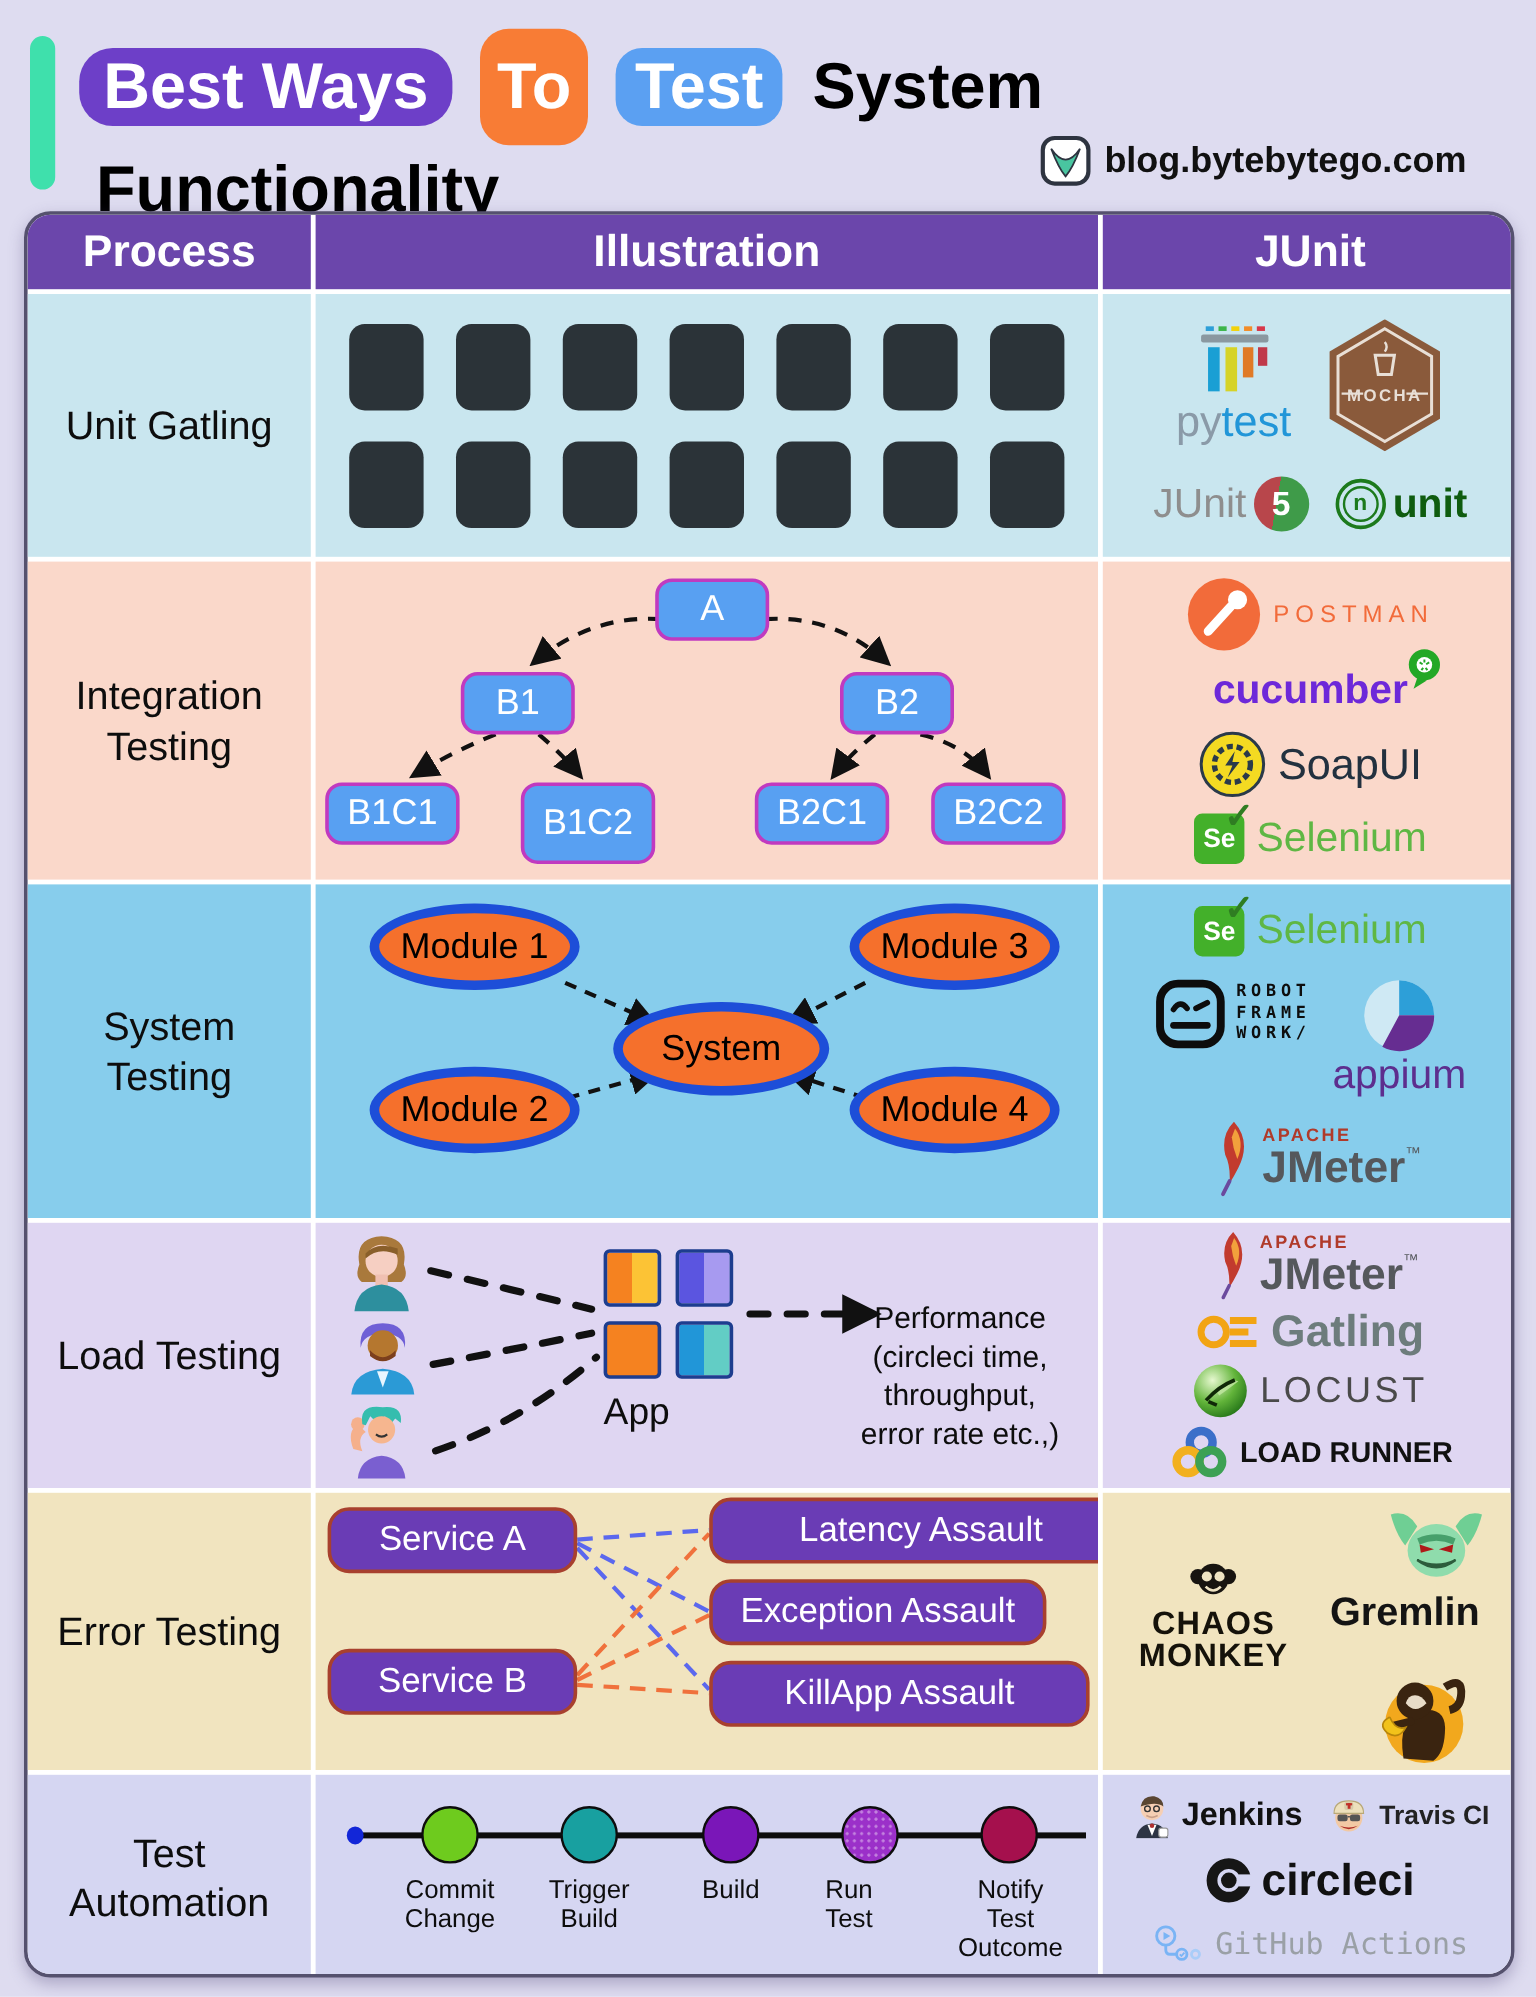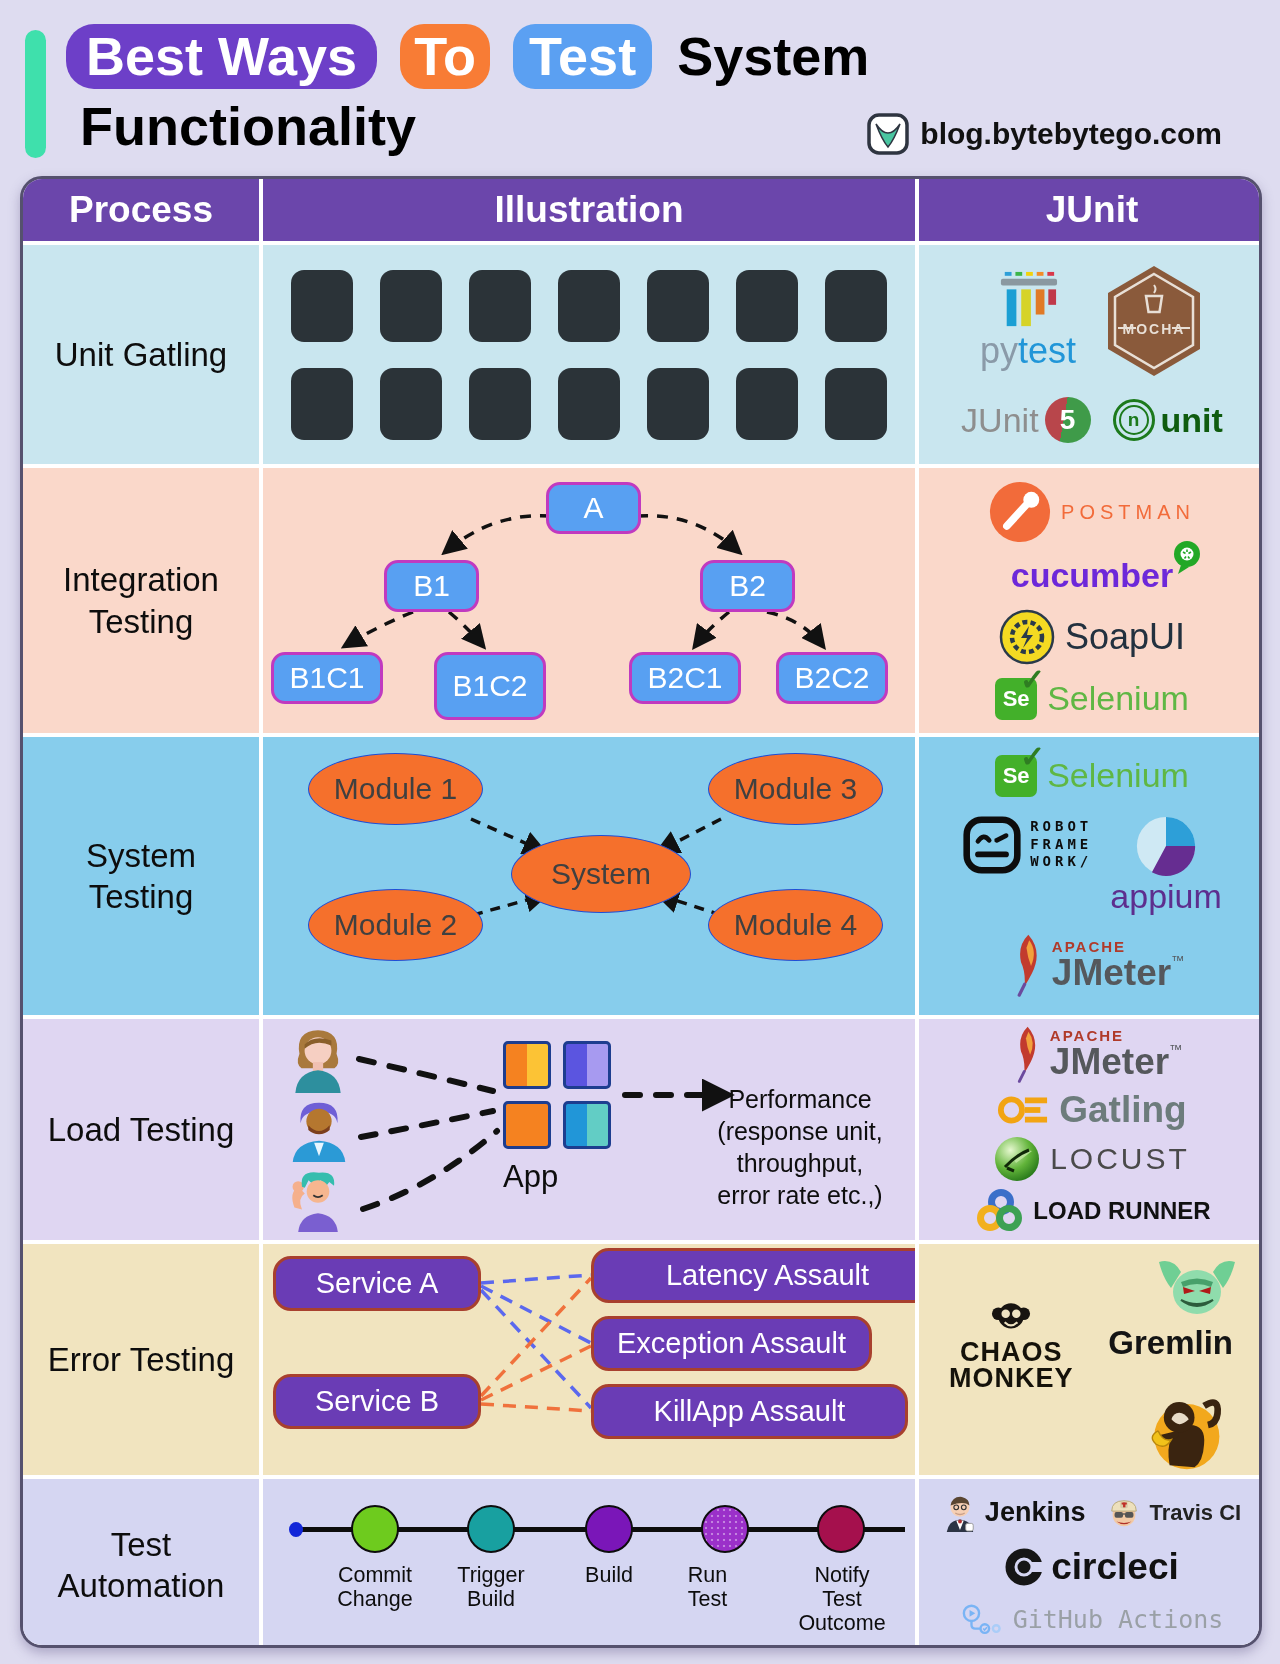--- a/index.html
+++ b/index.html
@@ -6,21 +6,21 @@
   body{
     width:1280px;height:1664px;position:relative;overflow:hidden;
     background:#dedcf0;font-family:"Liberation Sans",sans-serif;color:#0d0d0d;
   }
   
   .accent-bar{position:absolute;left:25px;top:30px;width:21px;height:128px;border-radius:11px;background:#3fe0ac;}
   .title-wrap{position:absolute;left:66px;top:24px;width:900px;}
   .title-line1{font-size:54px;font-weight:900;letter-spacing:0;line-height:1.1;white-space:nowrap;}
   .hl{display:inline-block;color:#fff;padding:3px 20px;border-radius:28px;}
   .hl-purple{background:#6d3fc8;}
-  .hl-orange{background:#f87c35;margin:0 8px;padding:3px 14px;border-radius:24px;}
+  .hl-orange{background:#f87c35;margin:0 8px;padding:19px 14px;border-radius:24px;}
   .hl-blue{background:#5ba0f2;margin-right:10px;padding:3px 16px;border-radius:22px;}
   .title-sys{color:#000;}
   .title-line2{font-size:54px;font-weight:900;color:#000;margin:6px 0 0 14px;}
   .site-wrap{position:absolute;right:58px;top:112px;display:flex;align-items:center;gap:10px;}
   .site-text{font-size:30px;font-weight:600;color:#111;}
   
   .tbl{
     position:absolute;left:20px;top:176px;width:1242px;height:1472px;
     display:grid;grid-template-columns:236px 652px 346px;
     grid-template-rows:62px 219px 265px 278px 221px 231px 172px;
@@ -35,22 +35,22 @@
   .bg-load{background:#dfd6f2;} .bg-err{background:#f1e4bf;} .bg-auto{background:#d5d6f2;}
   svg.layer{position:absolute;inset:0;pointer-events:none;}
   
   .unit-grid{position:absolute;left:50%;top:50%;transform:translate(-50%,-50%);
     display:grid;grid-template-columns:repeat(7,62px);grid-template-rows:72px 72px;gap:26px 27px;}
   .code-block{background:#2b3338;border-radius:13px;}
   
   .inode{position:absolute;background:#58a0f2;border:3px solid #c03ac0;border-radius:14px;
     color:#fff;font-size:30px;display:flex;align-items:center;justify-content:center;box-sizing:border-box;}
   
-  .snode{position:absolute;background:#f5702c;border:1px solid #1d4ed8;border-radius:50%;
-    color:#404040;font-size:30px;display:flex;align-items:center;justify-content:center;box-sizing:border-box;}
+  .snode{position:absolute;background:#f5702c;border:8px solid #1d4ed8;border-radius:50%;
+    color:#000000;font-size:30px;display:flex;align-items:center;justify-content:center;box-sizing:border-box;}
   
   .avatar{position:absolute;left:22px;}
   .tiles{position:absolute;left:240px;top:22px;display:grid;grid-template-columns:48px 48px;grid-template-rows:48px 48px;gap:12px;}
   .tile{border:3px solid #1d3d8f;border-radius:5px;box-sizing:border-box;}
   .tile1{background:linear-gradient(90deg,#f58220 50%,#fcc335 50%);}
   .tile2{background:linear-gradient(90deg,#5b55e0 50%,#a79af0 50%);}
   .tile3{background:#f58220;}
   .tile4{background:linear-gradient(90deg,#2196d8 50%,#62cdc5 50%);}
   .app-label{position:absolute;left:240px;top:140px;width:108px;font-size:31px;}
   .perf-text{position:absolute;left:418px;top:64px;width:238px;text-align:center;font-size:25px;line-height:1.28;}
@@ -358,21 +358,21 @@
     </svg>
     <div class="tiles">
       <div class="tile tile1"></div>
       <div class="tile tile2"></div>
       <div class="tile tile3"></div>
       <div class="tile tile4"></div>
     </div>
     <div class="app-label">App</div>
     <div class="perf-text">
       <div>Performance</div>
-      <div>(response unit,</div>
+      <div>(circleci time,</div>
       <div>throughput,</div>
       <div>error rate etc.,)</div>
     </div>
   </div>
   <div class="tcell bg-load">
     <div class="tool-row">
       <svg width="38" height="58" viewBox="0 0 44 70">
         <path d="M30 2 Q46 20 34 44 Q30 52 26 58 Q27 42 22 32 Q18 14 30 2" fill="#c23b2e"></path>
         <path d="M31 8 Q40 20 33 36 Q29 26 28 16 Z" fill="#f2a13c"></path>
         <path d="M26 56 L20 68" stroke="#6b4a9e" stroke-width="3.5" stroke-linecap="round"></path>

